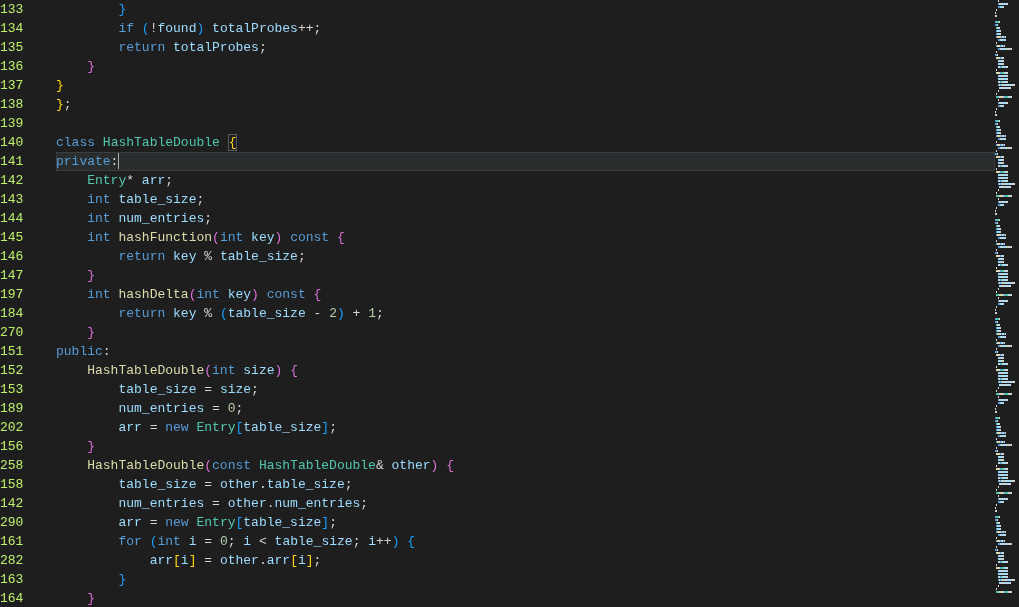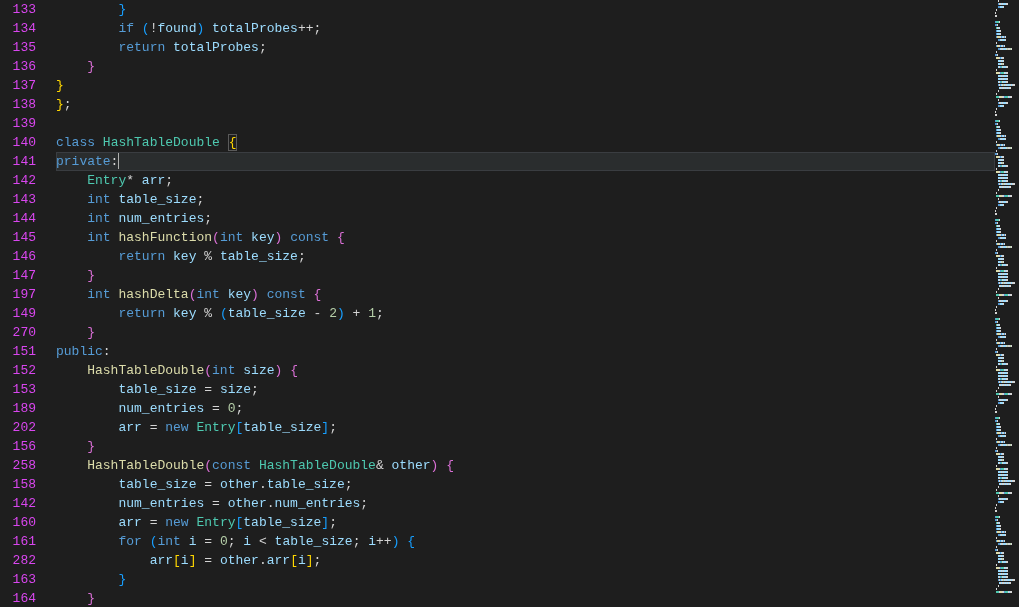--- a/index.html
+++ b/index.html
@@ -10,22 +10,22 @@
     line-height: 19px;
     overflow: hidden;
     width: 1019px;
     height: 607px;
     position: relative;
   }
   .editor { display: flex; height: 607px; }
   .gutter {
     width: 48px;
     background: #1e1e1e;
-    color: #d946ef;
-    text-align: right;
+    color: #bef264;
+    text-align: left;
     padding-right: 12px;
     user-select: none;
     flex-shrink: 0;
   }
   .gutter div { height: 19px; }
   .code {
     flex: 1;
     background: #1e1e1e;
     color: #d4d4d4;
     white-space: pre;
@@ -83,32 +83,32 @@
       <div>139</div>
       <div>140</div>
       <div>141</div>
       <div>142</div>
       <div>143</div>
       <div>144</div>
       <div>145</div>
       <div>146</div>
       <div>147</div>
       <div>197</div>
-      <div>149</div>
+      <div>184</div>
       <div>270</div>
       <div>151</div>
       <div>152</div>
       <div>153</div>
       <div>189</div>
       <div>202</div>
       <div>156</div>
       <div>258</div>
       <div>158</div>
       <div>142</div>
-      <div>160</div>
+      <div>290</div>
       <div>161</div>
       <div>282</div>
       <div>163</div>
       <div>164</div>
     </div>
   <div class="code" id="code"><div class="line"><span class="pun">        </span><span class="brace3">}</span></div><div class="line"><span class="pun">        </span><span class="kw">if</span><span class="pun"> </span><span class="brace3">(</span><span class="op">!</span><span class="var">found</span><span class="brace3">)</span><span class="pun"> </span><span class="var">totalProbes</span><span class="op">++</span><span class="pun">;</span></div><div class="line"><span class="pun">        </span><span class="kw">return</span><span class="pun"> </span><span class="var">totalProbes</span><span class="pun">;</span></div><div class="line"><span class="pun">    </span><span class="brace2">}</span></div><div class="line"><span class="brace1">}</span></div><div class="line"><span class="brace1">}</span><span class="pun">;</span></div><div class="line"></div><div class="line"><span class="kw">class</span><span class="pun"> </span><span class="type">HashTableDouble</span><span class="pun"> </span><span class="brace1 bracket-hl">{</span></div><div class="line current"><span class="kw">private</span><span class="pun">:</span><span class="cursor"></span></div><div class="line"><span class="pun">    </span><span class="type">Entry</span><span class="op">*</span><span class="pun"> </span><span class="var">arr</span><span class="pun">;</span></div><div class="line"><span class="pun">    </span><span class="kw">int</span><span class="pun"> </span><span class="var">table_size</span><span class="pun">;</span></div><div class="line"><span class="pun">    </span><span class="kw">int</span><span class="pun"> </span><span class="var">num_entries</span><span class="pun">;</span></div><div class="line"><span class="pun">    </span><span class="kw">int</span><span class="pun"> </span><span class="fn">hashFunction</span><span class="brace2">(</span><span class="kw">int</span><span class="pun"> </span><span class="var">key</span><span class="brace2">)</span><span class="pun"> </span><span class="kw">const</span><span class="pun"> </span><span class="brace2">{</span></div><div class="line"><span class="pun">        </span><span class="kw">return</span><span class="pun"> </span><span class="var">key</span><span class="pun"> </span><span class="op">%</span><span class="pun"> </span><span class="var">table_size</span><span class="pun">;</span></div><div class="line"><span class="pun">    </span><span class="brace2">}</span></div><div class="line"><span class="pun">    </span><span class="kw">int</span><span class="pun"> </span><span class="fn">hashDelta</span><span class="brace2">(</span><span class="kw">int</span><span class="pun"> </span><span class="var">key</span><span class="brace2">)</span><span class="pun"> </span><span class="kw">const</span><span class="pun"> </span><span class="brace2">{</span></div><div class="line"><span class="pun">        </span><span class="kw">return</span><span class="pun"> </span><span class="var">key</span><span class="pun"> </span><span class="op">%</span><span class="pun"> </span><span class="brace3">(</span><span class="var">table_size</span><span class="pun"> </span><span class="op">-</span><span class="pun"> </span><span class="num">2</span><span class="brace3">)</span><span class="pun"> </span><span class="op">+</span><span class="pun"> </span><span class="num">1</span><span class="pun">;</span></div><div class="line"><span class="pun">    </span><span class="brace2">}</span></div><div class="line"><span class="kw">public</span><span class="pun">:</span></div><div class="line"><span class="pun">    </span><span class="fn">HashTableDouble</span><span class="brace2">(</span><span class="kw">int</span><span class="pun"> </span><span class="var">size</span><span class="brace2">)</span><span class="pun"> </span><span class="brace2">{</span></div><div class="line"><span class="pun">        </span><span class="var">table_size</span><span class="pun"> </span><span class="op">=</span><span class="pun"> </span><span class="var">size</span><span class="pun">;</span></div><div class="line"><span class="pun">        </span><span class="var">num_entries</span><span class="pun"> </span><span class="op">=</span><span class="pun"> </span><span class="num">0</span><span class="pun">;</span></div><div class="line"><span class="pun">        </span><span class="var">arr</span><span class="pun"> </span><span class="op">=</span><span class="pun"> </span><span class="kw">new</span><span class="pun"> </span><span class="type">Entry</span><span class="brace3">[</span><span class="var">table_size</span><span class="brace3">]</span><span class="pun">;</span></div><div class="line"><span class="pun">    </span><span class="brace2">}</span></div><div class="line"><span class="pun">    </span><span class="fn">HashTableDouble</span><span class="brace2">(</span><span class="kw">const</span><span class="pun"> </span><span class="type">HashTableDouble</span><span class="op">&amp;</span><span class="pun"> </span><span class="var">other</span><span class="brace2">)</span><span class="pun"> </span><span class="brace2">{</span></div><div class="line"><span class="pun">        </span><span class="var">table_size</span><span class="pun"> </span><span class="op">=</span><span class="pun"> </span><span class="var">other</span><span class="pun">.</span><span class="var">table_size</span><span class="pun">;</span></div><div class="line"><span class="pun">        </span><span class="var">num_entries</span><span class="pun"> </span><span class="op">=</span><span class="pun"> </span><span class="var">other</span><span class="pun">.</span><span class="var">num_entries</span><span class="pun">;</span></div><div class="line"><span class="pun">        </span><span class="var">arr</span><span class="pun"> </span><span class="op">=</span><span class="pun"> </span><span class="kw">new</span><span class="pun"> </span><span class="type">Entry</span><span class="brace3">[</span><span class="var">table_size</span><span class="brace3">]</span><span class="pun">;</span></div><div class="line"><span class="pun">        </span><span class="kw">for</span><span class="pun"> </span><span class="brace3">(</span><span class="kw">int</span><span class="pun"> </span><span class="var">i</span><span class="pun"> </span><span class="op">=</span><span class="pun"> </span><span class="num">0</span><span class="pun">;</span><span class="pun"> </span><span class="var">i</span><span class="pun"> </span><span class="op">&lt;</span><span class="pun"> </span><span class="var">table_size</span><span class="pun">;</span><span class="pun"> </span><span class="var">i</span><span class="op">++</span><span class="brace3">)</span><span class="pun"> </span><span class="brace3">{</span></div><div class="line"><span class="pun">            </span><span class="var">arr</span><span class="brace1">[</span><span class="var">i</span><span class="brace1">]</span><span class="pun"> </span><span class="op">=</span><span class="pun"> </span><span class="var">other</span><span class="pun">.</span><span class="var">arr</span><span class="brace1">[</span><span class="var">i</span><span class="brace1">]</span><span class="pun">;</span></div><div class="line"><span class="pun">        </span><span class="brace3">}</span></div><div class="line"><span class="pun">    </span><span class="brace2">}</span></div></div>
   <div class="minimap" id="minimap">
       <div class="mm-row">
         <span class="mm-pix mm-sp" style="width: 3px;"></span>
         <span class="mm-pix mm-d" style="width: 1px;"></span>

